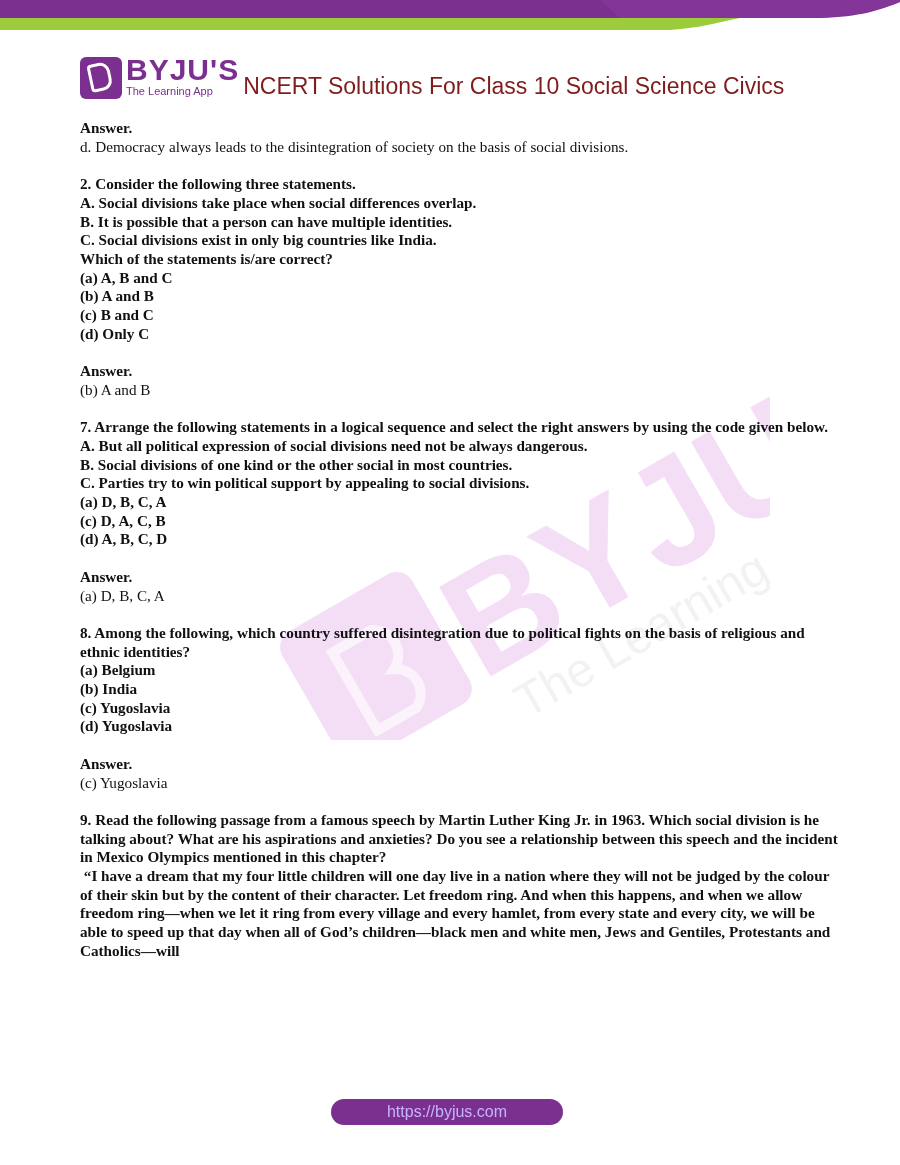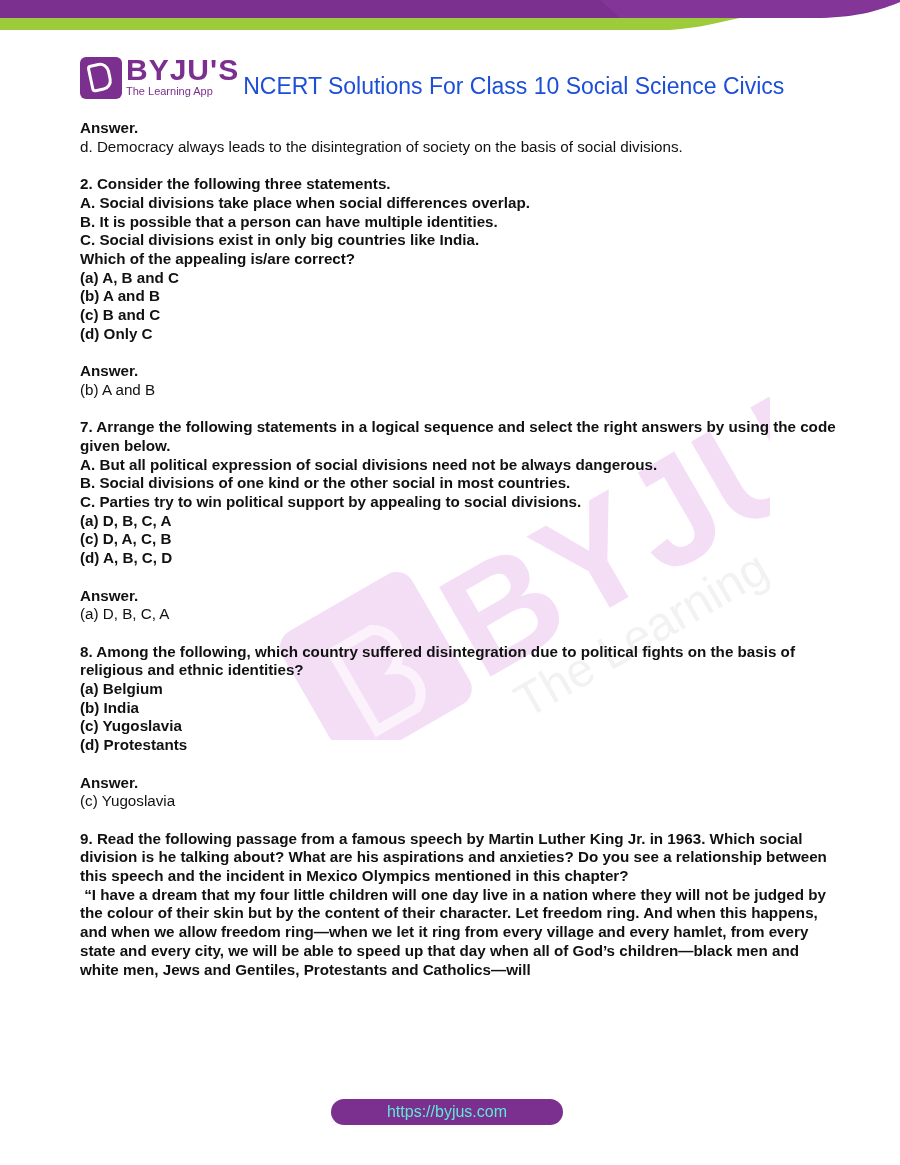--- a/index.html
+++ b/index.html
@@ -5,28 +5,28 @@
   html, body { margin:0; padding:0; }
   body { width:900px; height:1165px; position:relative; background:#ffffff; overflow:hidden;
          font-family:"Liberation Sans", sans-serif; color:#111; }
   .topband { position:absolute; left:0; top:0; width:900px; height:34px; }
   .header { position:absolute; left:80px; top:50px; height:52px; display:flex; align-items:flex-end; }
   .logo-box { width:42px; height:42px; background:#7b2f8e; border-radius:6px; position:relative; margin-right:4px; margin-bottom:3px;}
   .logo-box .b { position:absolute; left:9px; top:6px; width:22px; height:28px; border:3px solid #fff; border-radius:4px 10px 10px 4px; box-sizing:border-box; transform:rotate(-12deg); }
   .logo-text { display:flex; flex-direction:column; margin-right:4px; }
   .logo-name { color:#7b2f8e; font-weight:bold; font-size:30px; line-height:28px; letter-spacing:1px; }
   .logo-tag { color:#7b2f8e; font-size:11px; line-height:14px; margin-bottom:4px; }
-  .header-title { font-size:23px; line-height:28px; color:#1d4ed8; margin-bottom:2px; }
+  .header-title { font-size:23px; line-height:28px; color:#7f1d1d; margin-bottom:2px; }
   .watermark { position:absolute; left:250px; top:360px; width:520px; height:380px; pointer-events:none; }
   .content { position:absolute; left:80px; top:119px; width:760px; font-size:15.2px; line-height:18.7px; }
-  .content p { margin:0; }
+  .content p { margin:0;font-family:Liberation Serif, serif; }
   .b { font-weight:bold; }
   .gap { height:18.7px; }
   .footer-pill { position:absolute; left:331px; top:1099px; width:232px; height:26px; border-radius:13px;
-                 background:#7b2f8e; color:#5eead4; font-size:16px; line-height:26px; text-align:center; }
+                 background:#7b2f8e; color:#c4b5fd; font-size:16px; line-height:26px; text-align:center; }
 </style>
 </head>
 <body>
 
 <svg class="topband" viewBox="0 0 900 34" preserveAspectRatio="none">
   <path d="M0 0 H900 V2 C880 10 860 17 820 18 H0 Z" fill="#7b2f8e"></path>
   <path d="M600 0 H900 V2 C870 14 840 18 800 18 L620 18 Z" fill="#8a3a9e" opacity="0.6"></path>
   <path d="M0 18 H740 C720 22 700 28 670 30 H0 Z" fill="#9ccc3c"></path>
 </svg>
 
@@ -53,21 +53,21 @@
 <div class="content">
   <p class="b">Answer.</p>
   <p>d. Democracy always leads to the disintegration of society on the basis of social divisions.</p>
   <div class="gap"></div>
 
   <div>
     <p class="b">2. Consider the following three statements.</p>
     <p class="b">A. Social divisions take place when social differences overlap.</p>
     <p class="b">B. It is possible that a person can have multiple identities.</p>
     <p class="b">C. Social divisions exist in only big countries like India.</p>
-    <p class="b">Which of the appealing is/are correct?</p>
+    <p class="b">Which of the statements is/are correct?</p>
     <p class="b">(a) A, B and C</p>
     <p class="b">(b) A and B</p>
     <p class="b">(c) B and C</p>
     <p class="b">(d) Only C</p>
     <div class="gap"></div>
     <p class="b">Answer.</p>
     <p>(b) A and B</p>
   </div>
   <div class="gap"></div>
 
@@ -83,21 +83,21 @@
     <p class="b">Answer.</p>
     <p>(a) D, B, C, A</p>
   </div>
   <div class="gap"></div>
 
   <div>
     <p class="b">8. Among the following, which country suffered disintegration due to political fights on the basis of religious and ethnic identities?</p>
     <p class="b">(a) Belgium</p>
     <p class="b">(b) India</p>
     <p class="b">(c) Yugoslavia</p>
-    <p class="b">(d) Protestants</p>
+    <p class="b">(d) Yugoslavia</p>
     <div class="gap"></div>
     <p class="b">Answer.</p>
     <p>(c) Yugoslavia</p>
   </div>
   <div class="gap"></div>
 
   <div>
     <p class="b">9. Read the following passage from a famous speech by Martin Luther King Jr. in 1963. Which social division is he talking about? What are his aspirations and anxieties? Do you see a relationship between this speech and the incident in Mexico Olympics mentioned in this chapter?</p>
     <p class="b" style="white-space:pre-wrap;"> “I have a dream that my four little children will one day live in a nation where they will not be judged by the colour of their skin but by the content of their character. Let freedom ring. And when this happens, and when we allow freedom ring—when we let it ring from every village and every hamlet, from every state and every city, we will be able to speed up that day when all of God’s children—black men and white men, Jews and Gentiles, Protestants and Catholics—will</p>
   </div>

